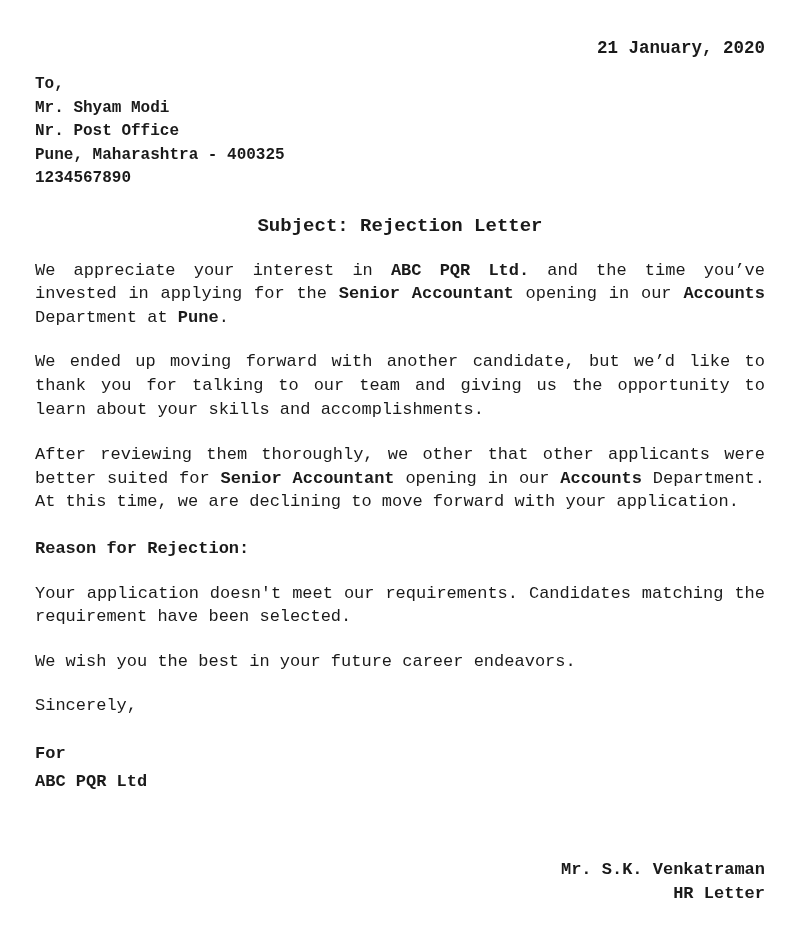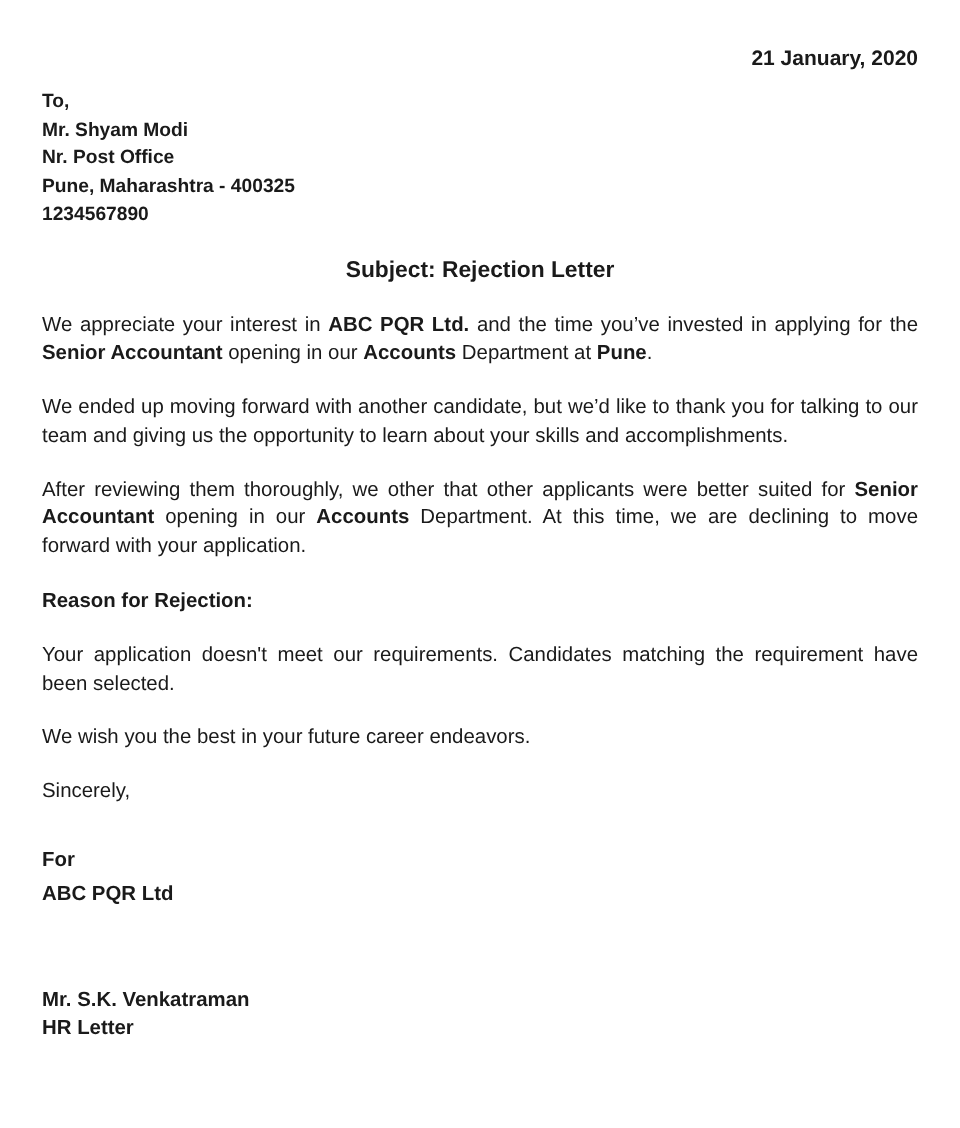--- a/index.html
+++ b/index.html
@@ -4,21 +4,21 @@
 <style>
   html, body { margin: 0; padding: 0; background: #ffffff; }
   .page {
     position: relative;
     width: 800px;
     height: 940px;
     box-sizing: border-box;
     padding: 36px 35px 0 35px;
     background: #ffffff;
     color: #1a1a1a;
-    font-family: Liberation Sans, sans-serif;
+    font-family: Liberation Mono, monospace;
     font-size: 17px;
     overflow: hidden;
   }
   .date {
     text-align: right;
     font-weight: bold;
     font-size: 17.5px;
     line-height: 24px;
   }
   .address {
@@ -44,28 +44,29 @@
   .heading {
     margin-top: 23px;
     font-weight: bold;
     line-height: 24px;
   }
   .plain {
     margin-top: 21px;
     line-height: 23.5px;
   }
   .sig-block {
-    margin-top: 33px;
+    margin-top: 22px;
     font-weight: bold;
     line-height: 28px;
   }
   .signatory {
     margin-top: 62px;
     font-weight: bold;
     line-height: 24px;
+    text-align: right;
   }
 </style>
 </head>
 <body>
 
 <div class="page">
 
   <div class="date">21 January, 2020</div>
 
   <div class="address">

